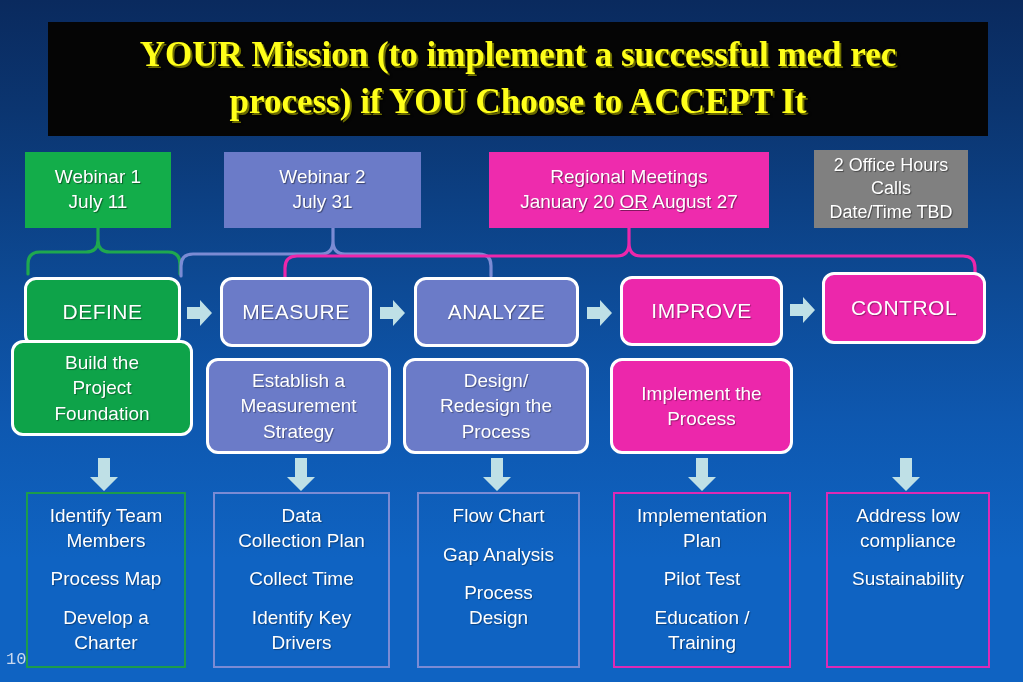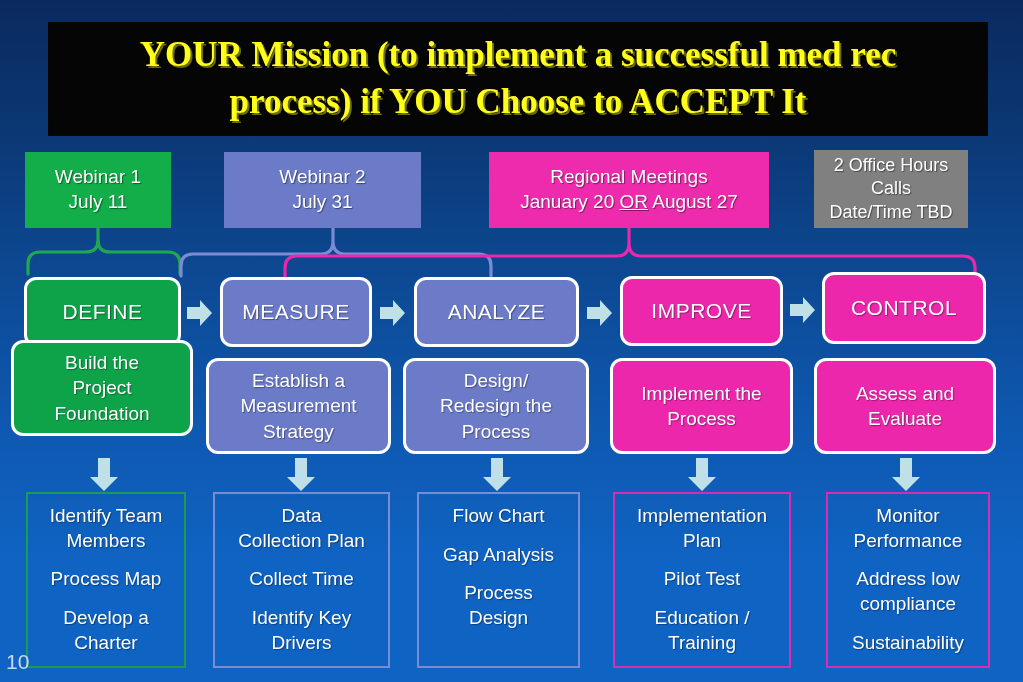--- a/index.html
+++ b/index.html
@@ -143,22 +143,22 @@
     width: 1023px;
     height: 682px;
     pointer-events: none;
   }
 
   
   #page-number {
     position: absolute;
     left: 6px;
     top: 650px;
-    font-family: Liberation Sans, sans-serif;
-    font-size: 21px;
+    font-family: Liberation Mono, monospace;
+    font-size: 17px;
     color: #c9d8ee;
   }
 
   .underline { text-decoration: underline; }
 </style>
 </head>
 <body>
 
 <div id="slide">
 
@@ -244,24 +244,20 @@
 Strategy</span>
   </div>
   <div class="desc-box" style="left:403px; top:358px; width:186px; height:96px; background:#6b7bc8;">
     <span style="white-space:pre-line;">Design/
 Redesign the
 Process</span>
   </div>
   <div class="desc-box" style="left:610px; top:358px; width:183px; height:96px; background:#ec27ab;">
     <span style="white-space:pre-line;">Implement the
 Process</span>
-  </div>
-  <div class="desc-box" style="left:814px; top:358px; width:182px; height:96px; background:#ec27ab;">
-    <span style="white-space:pre-line;">Assess and
-Evaluate</span>
   </div>
 
   <svg class="arrow-down" style="left:89px; top:458px;" viewBox="0 0 30 34">
     <path d="M9 0 L21 0 L21 19 L29 19 L15 33 L1 19 L9 19 Z" fill="#bfe0e6"></path>
   </svg>
   <svg class="arrow-down" style="left:286px; top:458px;" viewBox="0 0 30 34">
     <path d="M9 0 L21 0 L21 19 L29 19 L15 33 L1 19 L9 19 Z" fill="#bfe0e6"></path>
   </svg>
   <svg class="arrow-down" style="left:482px; top:458px;" viewBox="0 0 30 34">
     <path d="M9 0 L21 0 L21 19 L29 19 L15 33 L1 19 L9 19 Z" fill="#bfe0e6"></path>
@@ -298,22 +294,20 @@
 
   <div class="deliv-box" style="left:613px; top:492px; width:178px; height:176px; border-color:#dd2ab5;">
     <div class="item" style="white-space:pre-line;">Implementation
 Plan</div>
     <div class="item" style="white-space:pre-line;">Pilot Test</div>
     <div class="item" style="white-space:pre-line;">Education /
 Training</div>
   </div>
 
   <div class="deliv-box" style="left:826px; top:492px; width:164px; height:176px; border-color:#dd2ab5;">
-    <div class="item" style="white-space:pre-line;">Monitor
-Performance</div>
     <div class="item" style="white-space:pre-line;">Address low
 compliance</div>
     <div class="item" style="white-space:pre-line;">Sustainability</div>
   </div>
 
   <div id="page-number">10</div>
 
 </div>
 
 </body></html>

